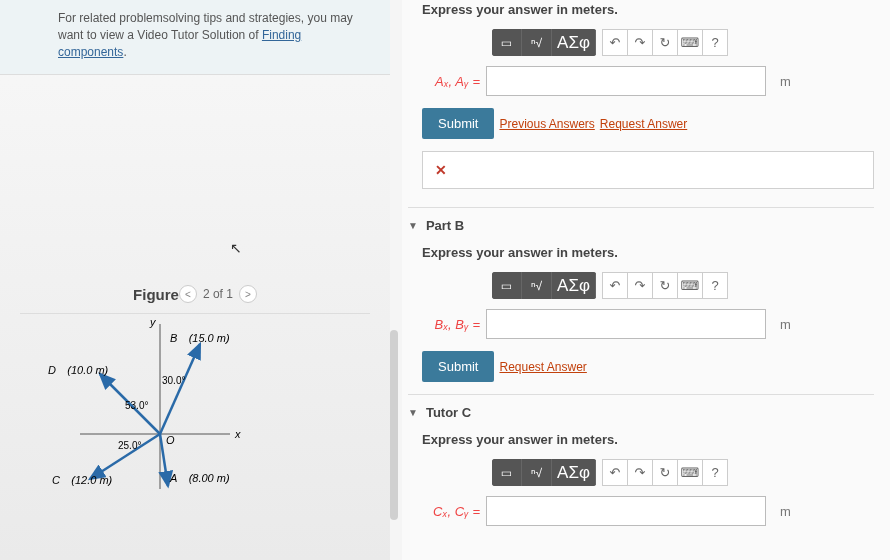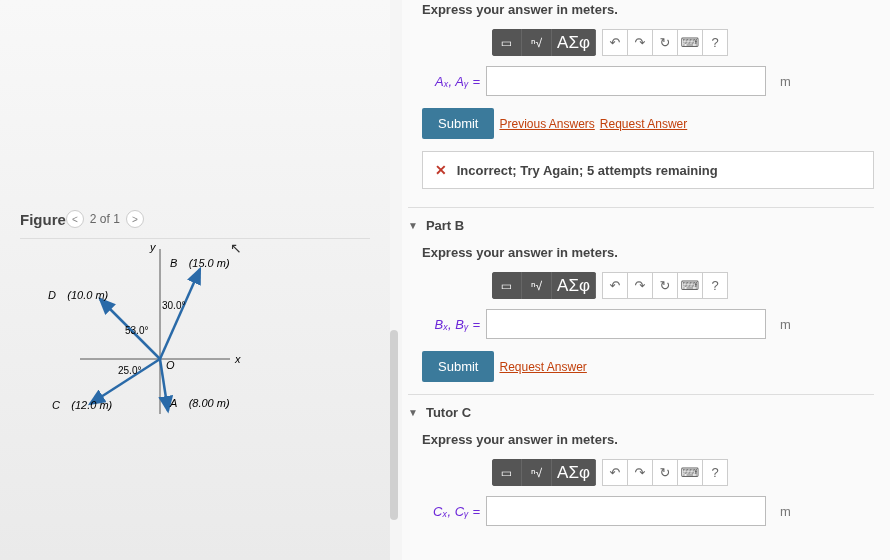--- a/index.html
+++ b/index.html
@@ -1,53 +1,57 @@
 <!DOCTYPE html>
 <html><head>
 <meta charset="utf-8">
 <style>
 * { box-sizing: border-box; margin: 0; padding: 0; }
 body { font-family: Arial, Helvetica, sans-serif; font-size: 13px; color: #333; background: #f5f5f5; width: 890px; height: 560px; overflow: hidden; display: flex; }
 .left-panel { width: 390px; background: linear-gradient(to bottom, #f8f8f8, #eaeaea); padding: 0; position: relative; }
 .hint-box { background: #edf3f5; padding: 10px 18px 14px 58px; border-bottom: 1px solid #ddd; font-size: 12px; color: #555; line-height: 1.4; }
 .hint-box a { color: #369; text-decoration: underline; }
 .figure-section { padding: 10px 20px; }
-.figure-hdr { display: flex; justify-content: flex-start; align-items: center; margin-top: 200px; margin-bottom: 10px; }
+.figure-hdr { display: flex; justify-content: center; align-items: center; margin-top: 200px; margin-bottom: 10px; }
 .figure-title { font-size: 15px; font-weight: bold; color: #444; }
 .pager { display: flex; align-items: center; gap: 6px; color: #666; font-size: 12px; }
 .pager .nav { width: 18px; height: 18px; border: 1px solid #ccc; border-radius: 50%; background: #fff; display: flex; align-items: center; justify-content: center; font-size: 10px; color: #888; }
 .fig-canvas { width: 260px; height: 190px; }
 .right-panel { flex: 1; background: #fafafa; padding: 0 16px 0 20px; overflow: hidden; margin-left: 12px; }
 .instr { font-size: 13px; font-weight: bold; color: #444; margin: 2px 0 12px 0; }
 .toolbar { display: flex; gap: 0; margin-bottom: 10px; margin-left: 70px; }
 .tool-group { display: flex; background: #555; border-radius: 3px; overflow: hidden; }
 .tool-btn { width: 30px; height: 27px; background: #555; color: #fff; border: none; border-right: 1px solid #666; display: flex; align-items: center; justify-content: center; font-size: 12px; }
 .tool-btn.greek { width: 44px; font-size: 17px; }
 .tool-lite { display: flex; gap: 0; margin-left: 6px; }
 .tool-lite .lbtn { width: 26px; height: 27px; border: 1px solid #ccc; background: #fff; color: #666; display: flex; align-items: center; justify-content: center; font-size: 13px; margin-left: -1px; }
 .tool-lite .lbtn:first-child { margin-left: 0; }
 .answer-row { display: flex; align-items: center; margin-bottom: 12px; }
-.ans-label { font-style: italic; font-size: 13px; color: #6d28d9; min-width: 64px; text-align: right; padding-right: 6px; }
+.ans-label { font-style: italic; font-size: 13px; color: #ef4444; min-width: 64px; text-align: right; padding-right: 6px; }
 .ans-input { flex-grow: 1; height: 30px; border: 1px solid #bbb; background: #fff; padding: 0 8px; font-size: 13px; max-width: 280px; }
 .ans-unit { padding-left: 14px; color: #777; font-size: 13px; }
 .submit-row { display: flex; align-items: center; gap: 5px; margin-bottom: 12px; }
 .btn-submit { background: #3b7a9b; color: #fff; border: none; padding: 8px 16px; font-size: 13px; border-radius: 2px; }
 .link { color: #c2410c; text-decoration: underline; font-size: 12px; }
 .feedback { border: 1px solid #d0d0d0; background: #fff; padding: 10px 12px; margin-bottom: 18px; display: flex; align-items: center; gap: 10px; font-size: 13px; color: #444; font-weight: bold; }
 .feedback .x { color: #c0392b; font-weight: bold; font-size: 14px; }
 .part-hdr { display: flex; align-items: center; gap: 8px; font-weight: bold; font-size: 13px; color: #444; margin: 6px 0 12px -14px; border-top: 1px solid #ddd; padding-top: 10px; }
 .part-hdr .caret { font-size: 10px; color: #666; }
 .cursor-arrow { position: absolute; top: 240px; left: 230px; font-size: 14px; color: #333; }
 .scroll-indicator { position: absolute; right: -8px; top: 330px; width: 8px; height: 190px; background: #d0d0d0; border-radius: 4px; }
 .divider { border: none; border-top: 1px solid #ddd; margin: 6px 0 0 0; }
 </style>
 </head>
 <body>
 
 <div class="left-panel">
+  <div class="hint-box">
+    <span>For related problemsolving tips and strategies, you may want to view a Video Tutor Solution of </span>
+    <a href="#">Finding components</a>.
+  </div>
 
   <span class="cursor-arrow">↖</span>
 
   <div class="figure-section">
     <div class="figure-hdr">
       <div class="figure-title">Figure</div>
       <div class="pager">
         <span class="nav">&lt;</span>
         <span>2 of 1</span>
         <span class="nav">&gt;</span>
@@ -112,21 +116,20 @@
   </div>
 
   <div class="submit-row">
     <button class="btn-submit">Submit</button>
     <a href="#" class="link">Previous Answers</a>
     <a href="#" class="link">Request Answer</a>
   </div>
 
   <div class="feedback">
     <span class="x">✕</span>
-    <span>Incorrect; Try Again; 5 attempts remaining</span>
   </div>
 
   <div class="part-hdr">
     <span class="caret">▼</span>
     <span>Part B</span>
   </div>
 
   <div class="instr">Express your answer in meters.</div>
 
   <div class="toolbar">

